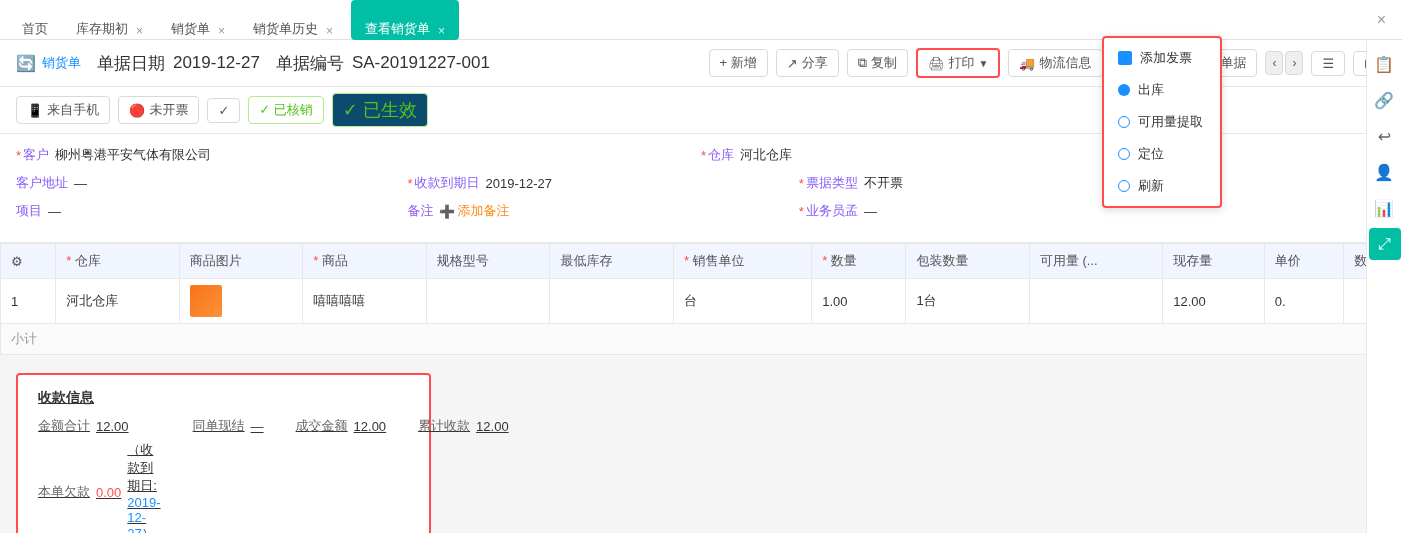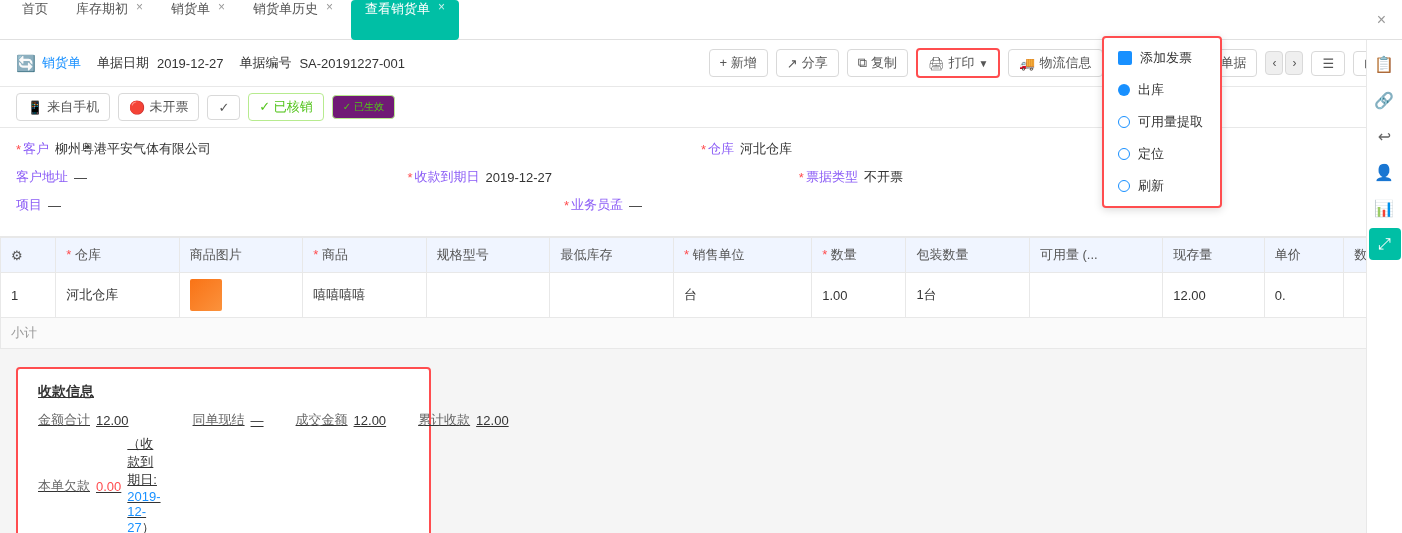--- a/index.html
+++ b/index.html
@@ -5,40 +5,40 @@
     * { box-sizing: border-box; margin: 0; padding: 0; }
     body { font-family: "Microsoft YaHei", "PingFang SC", sans-serif; font-size: 13px; background: #f0f2f5; color: #333; overflow: hidden; }
 
     
     .tab-bar {
       display: flex; align-items: center; background: #fff;
       border-bottom: 1px solid #e0e0e0; padding: 0 8px; height: 40px;
       position: relative;
     }
     .tab-item {
-      display: flex; align-items: flex-start; padding: 0 14px; height: 40px;
+      display: flex; align-items: flex-end; padding: 0 14px; height: 40px;
       cursor: pointer; font-size: 13px; color: #555; border-bottom: 2px solid transparent;
       white-space: nowrap; gap: 4px;
     }
     .tab-item .close-icon { color: #999; font-size: 12px; margin-left: 4px; cursor: pointer; }
     .tab-highlight {
       background: #00bfa5; color: #fff !important; border-radius: 4px;
       padding: 0 14px; margin: 0 4px;
     }
     .tab-highlight .close-icon { color: rgba(255,255,255,0.8); }
     .tab-bar-right { margin-left: auto; }
     .close-btn { font-size: 16px; color: #999; cursor: pointer; padding: 0 8px; }
 
     
     .doc-header {
       background: #fff; padding: 8px 16px; display: flex; align-items: center;
       gap: 16px; border-bottom: 1px solid #e8e8e8; flex-wrap: wrap;
     }
     .doc-title { display: flex; align-items: center; gap: 6px; color: #1890ff; font-weight: 500; }
-    .doc-meta { display: flex; align-items: center; gap: 8px; color: #555; font-size: 13px; }
+    .doc-meta { display: flex; align-items: center; gap: 8px; color: #555; font-size: 17px; }
     .doc-meta span { color: #333; }
     .doc-actions { margin-left: auto; display: flex; align-items: center; gap: 8px; }
     .action-btn {
       display: flex; align-items: center; gap: 4px; padding: 4px 10px;
       border: 1px solid #d9d9d9; border-radius: 4px; background: #fff;
       cursor: pointer; font-size: 13px; color: #555; white-space: nowrap;
     }
     .action-btn-active {
       background: #e6f7ff; color: #1890ff; border-color: #1890ff;
     }
@@ -116,21 +116,21 @@
       color: #666; cursor: pointer; border-radius: 4px; font-size: 16px;
     }
     .sidebar-icon-green { background: #00bfa5; color: #fff; border-radius: 4px; }
 
     
     .nav-arrows { display: flex; gap: 2px; }
     .nav-arrow { padding: 4px 6px; border: 1px solid #d9d9d9; border-radius: 4px; cursor: pointer; color: #555; font-size: 12px; }
 
     
     .status-sold { background: #fff; color: #52c41a; border: 1px solid #b7eb8f; border-radius: 4px; padding: 4px 10px; font-size: 13px; }
-    .status-effective { background: #701a75; color: #52c41a; border: 1px solid #b7eb8f; border-radius: 4px; padding: 4px 10px; font-size: 10px; }
+    .status-effective { background: #0c4a6e; color: #52c41a; border: 1px solid #b7eb8f; border-radius: 4px; padding: 4px 10px; font-size: 18px; }
 
     .content-area { height: calc(533px - 40px); overflow-y: auto; }
     .product-img { width: 32px; height: 32px; background: linear-gradient(135deg, #f97316, #fb923c); border-radius: 2px; display: flex; align-items: center; justify-content: center; }
   </style>
 </head>
 <body>
 
 <div class="tab-bar">
   <div class="tab-item">
     <span>首页</span>
@@ -277,20 +277,27 @@
       <div class="form-field" style="flex:1.5;">
         <span class="required-star">*</span>
         <span class="form-label">票据类型</span>
         <span class="form-value">不开票</span>
       </div>
     </div>
     <div class="form-row">
       <div class="form-field">
         <span class="form-label">项目</span>
         <span class="form-value">—</span>
+      </div>
+      <div class="form-field">
+        <span class="form-label">备注</span>
+        <span class="add-note">
+          <span>➕</span>
+          <span>添加备注</span>
+        </span>
       </div>
       <div class="form-field" style="flex:1.5;">
         <span class="required-star">*</span>
         <span class="form-label">业务员孟</span>
         <span class="form-value">—</span>
       </div>
     </div>
   </div>
 
   <div class="table-wrapper">

